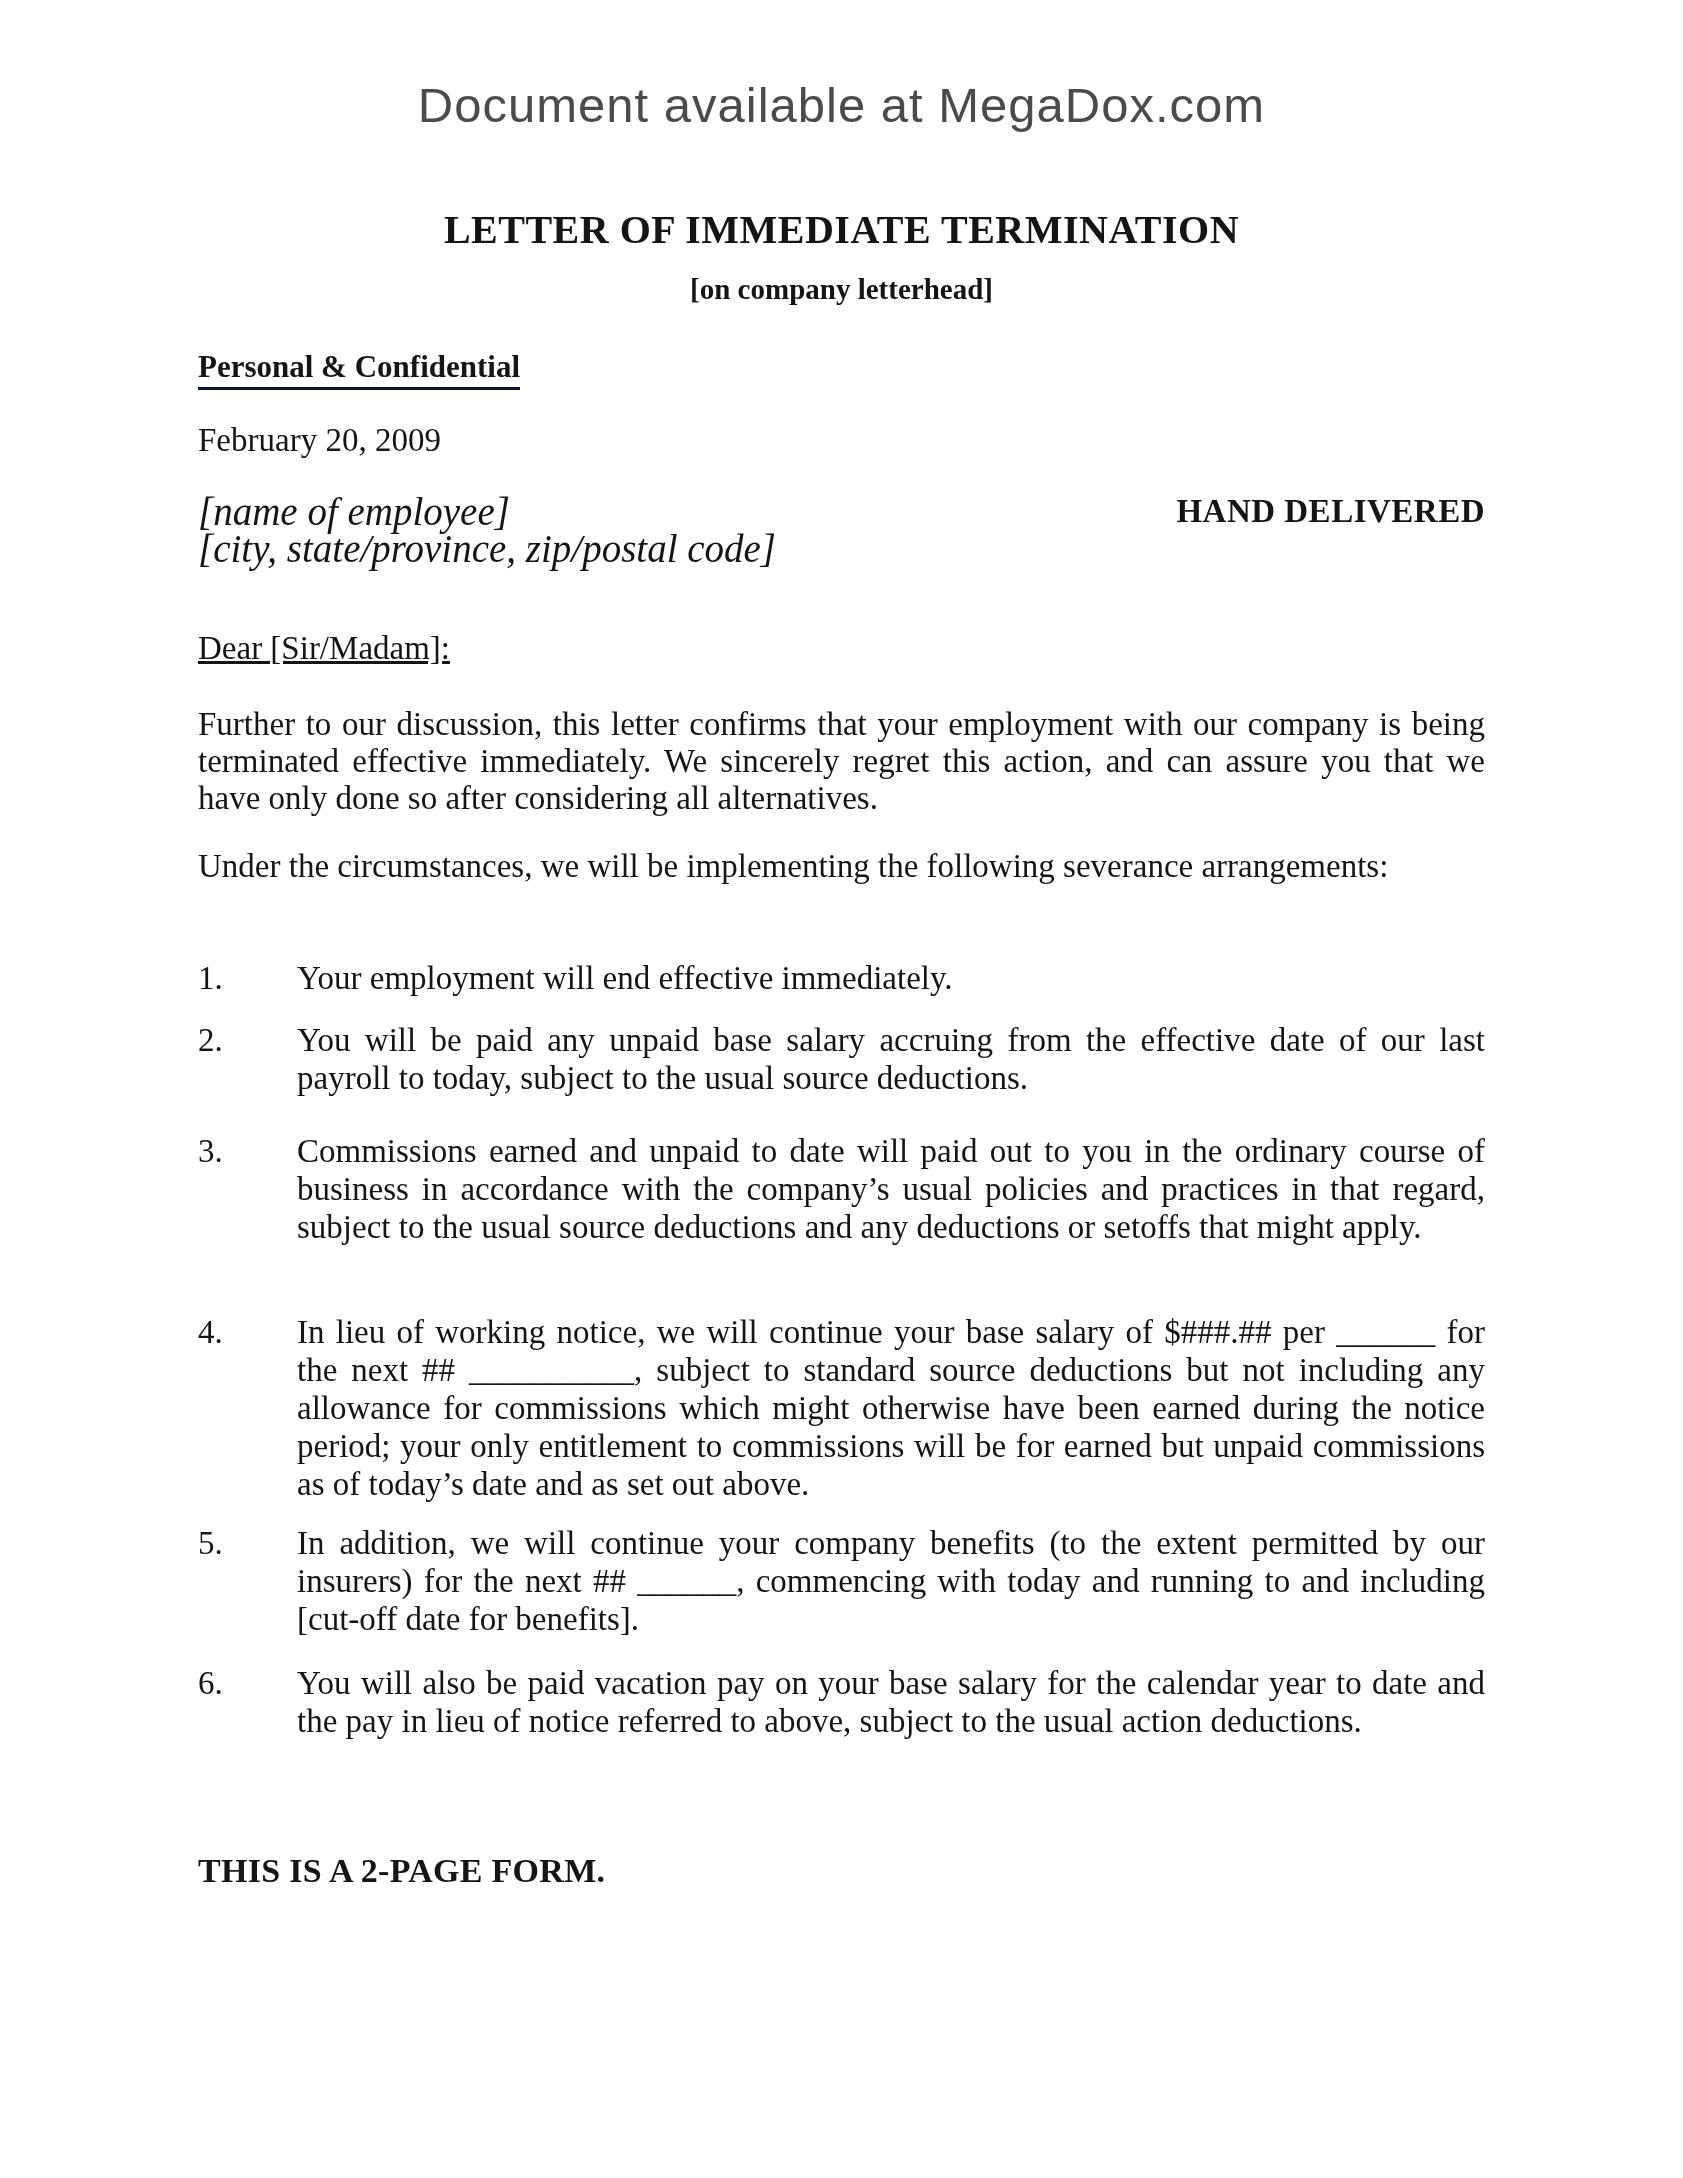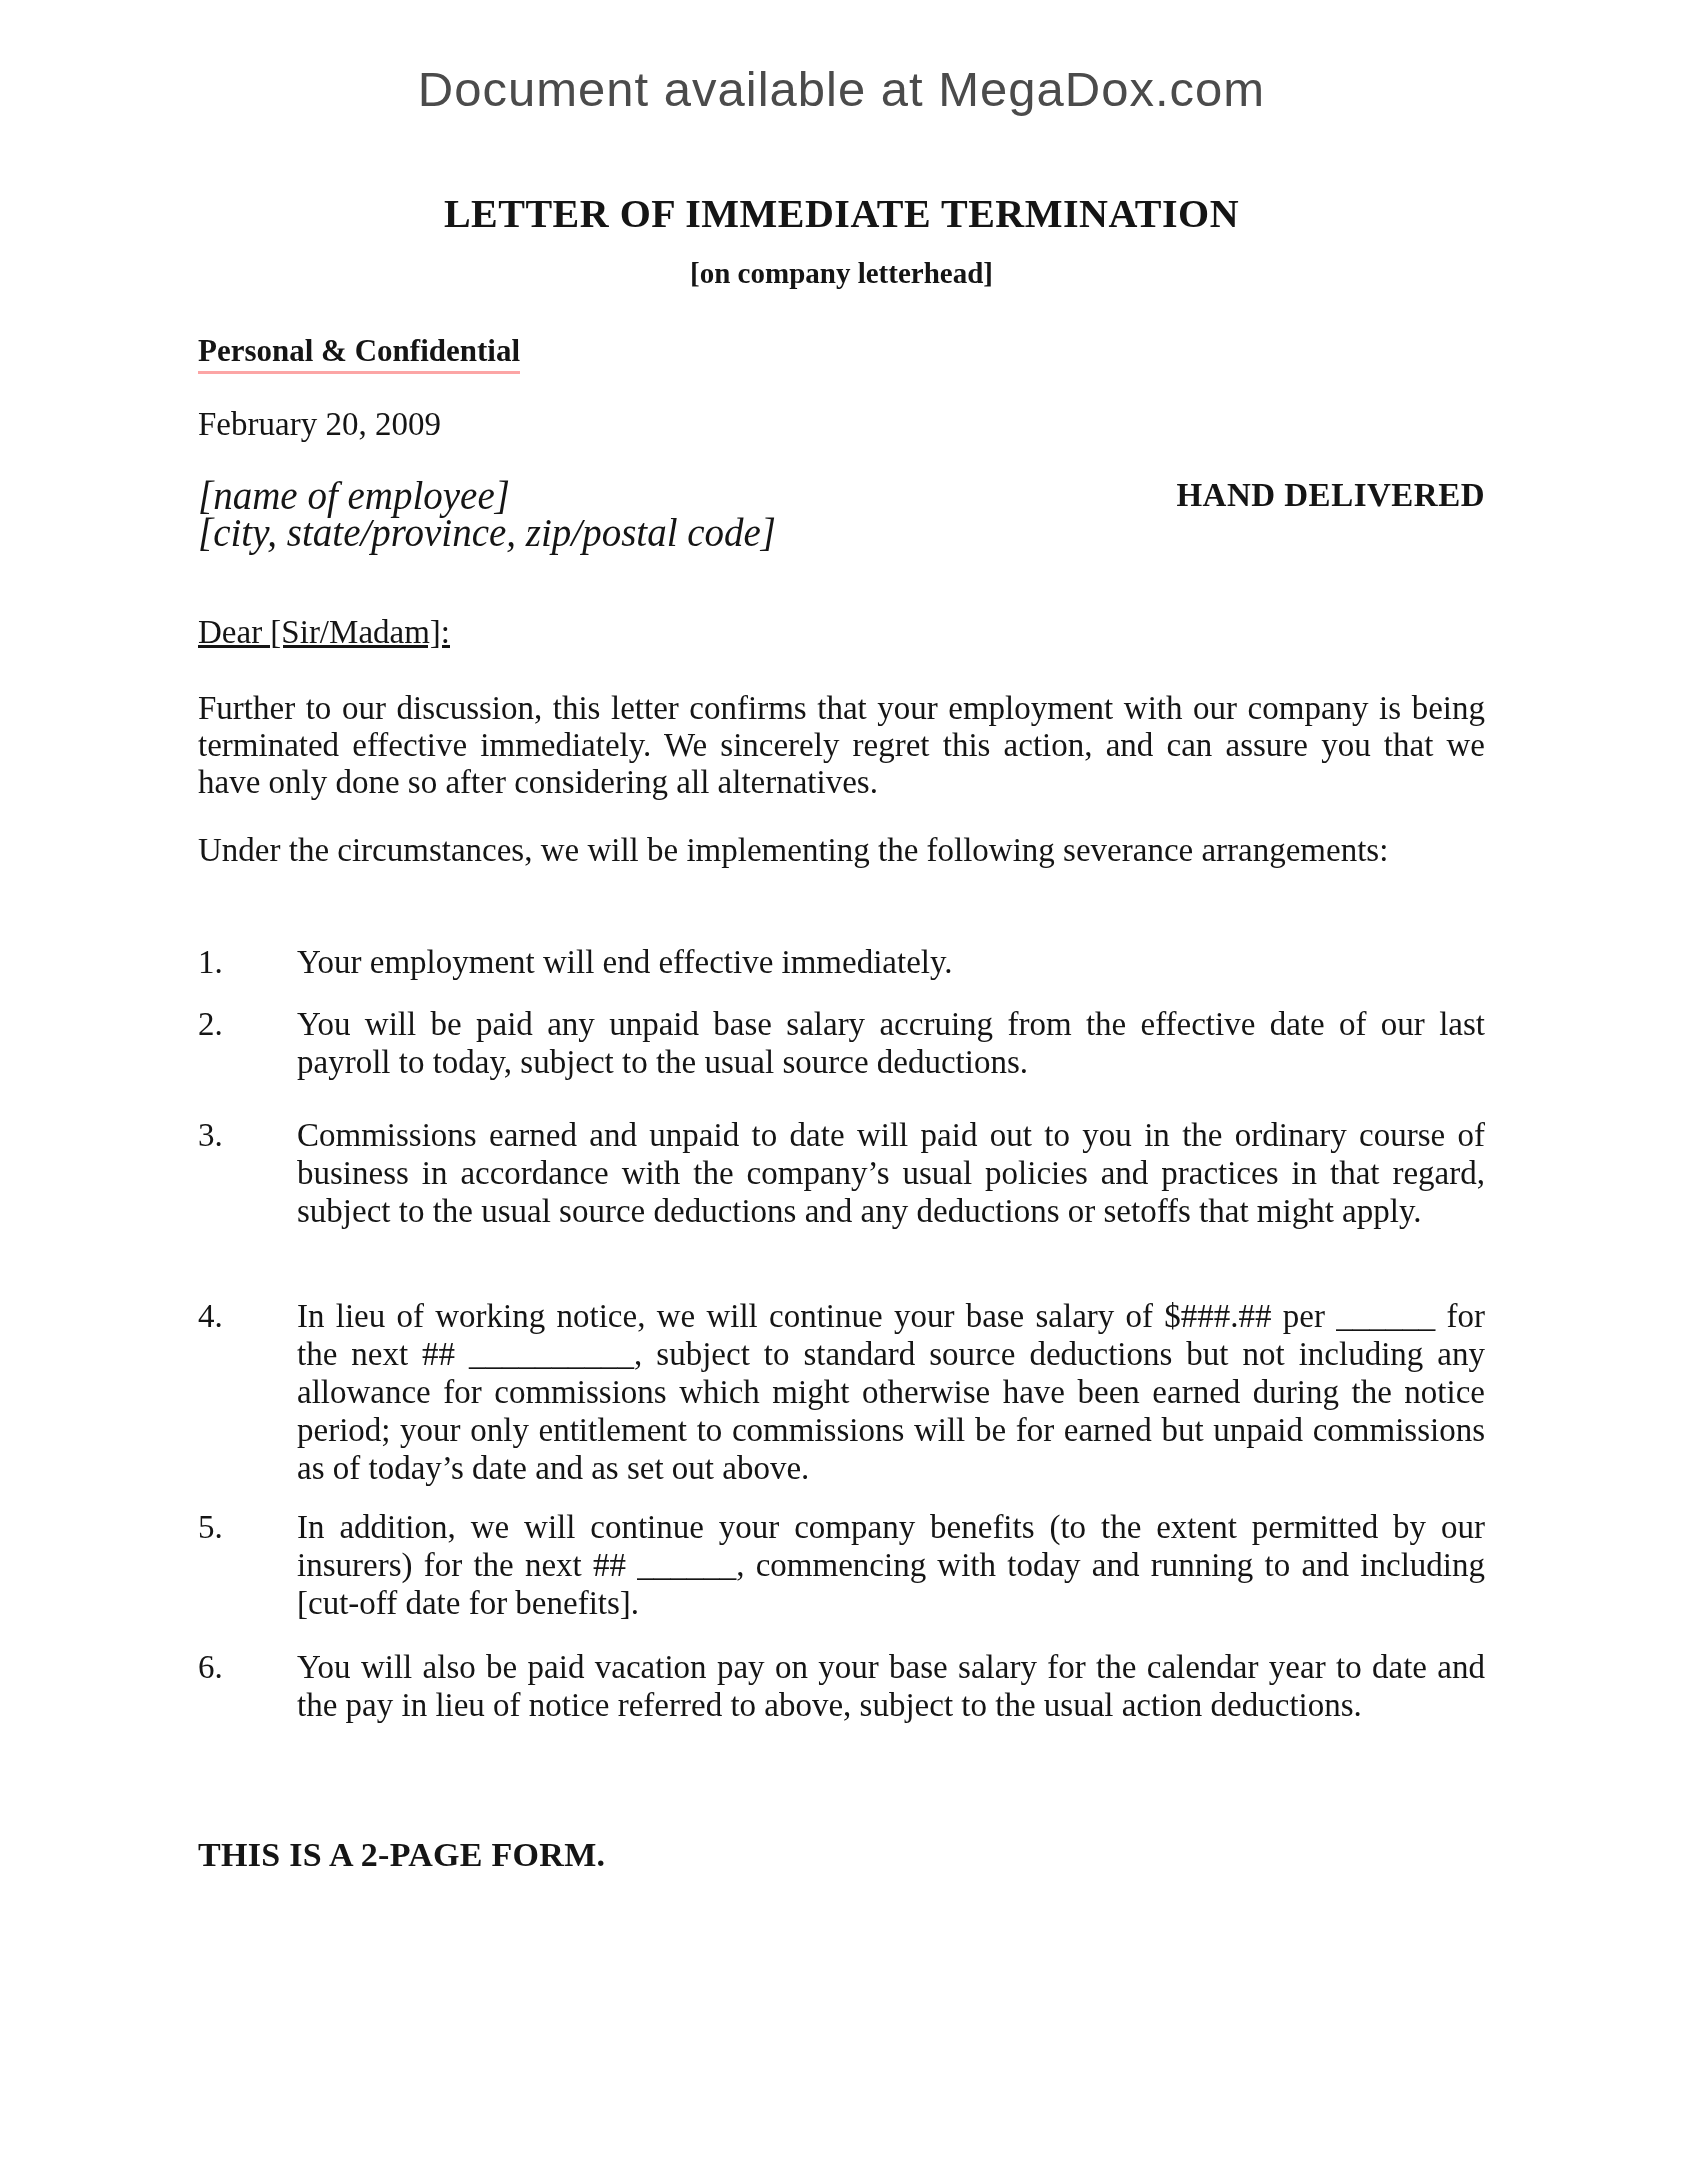--- a/index.html
+++ b/index.html
@@ -9,21 +9,21 @@
   }
   .page {
     position: relative;
     width: 1683px;
     height: 2178px;
     background: #ffffff;
     font-family: "Liberation Serif", serif;
     color: #151515;
     overflow: hidden;
   }
-  .block { position: absolute; }
+  .block { position: absolute; margin-top: 16px; }
 
   .watermark {
     top: 61px;
     left: 0;
     width: 100%;
     text-align: center;
     font-family: "Liberation Sans", sans-serif;
     font-size: 49px;
     letter-spacing: 1px;
     color: #4b4b4b;
@@ -46,21 +46,21 @@
     font-weight: bold;
   }
   .content-col { left: 198px; width: 1287px; }
 
   .confidential {
     top: 333px;
     font-size: 31px;
     font-weight: bold;
   }
   .confidential span {
-    border-bottom: 3px solid #fca5a5;
+    border-bottom: 3px solid #0f172a;
     padding-bottom: 3px;
   }
   .date-line {
     top: 406px;
     font-size: 33px;
   }
   .addr-row {
     top: 477px;
     display: flex;
     justify-content: space-between;

